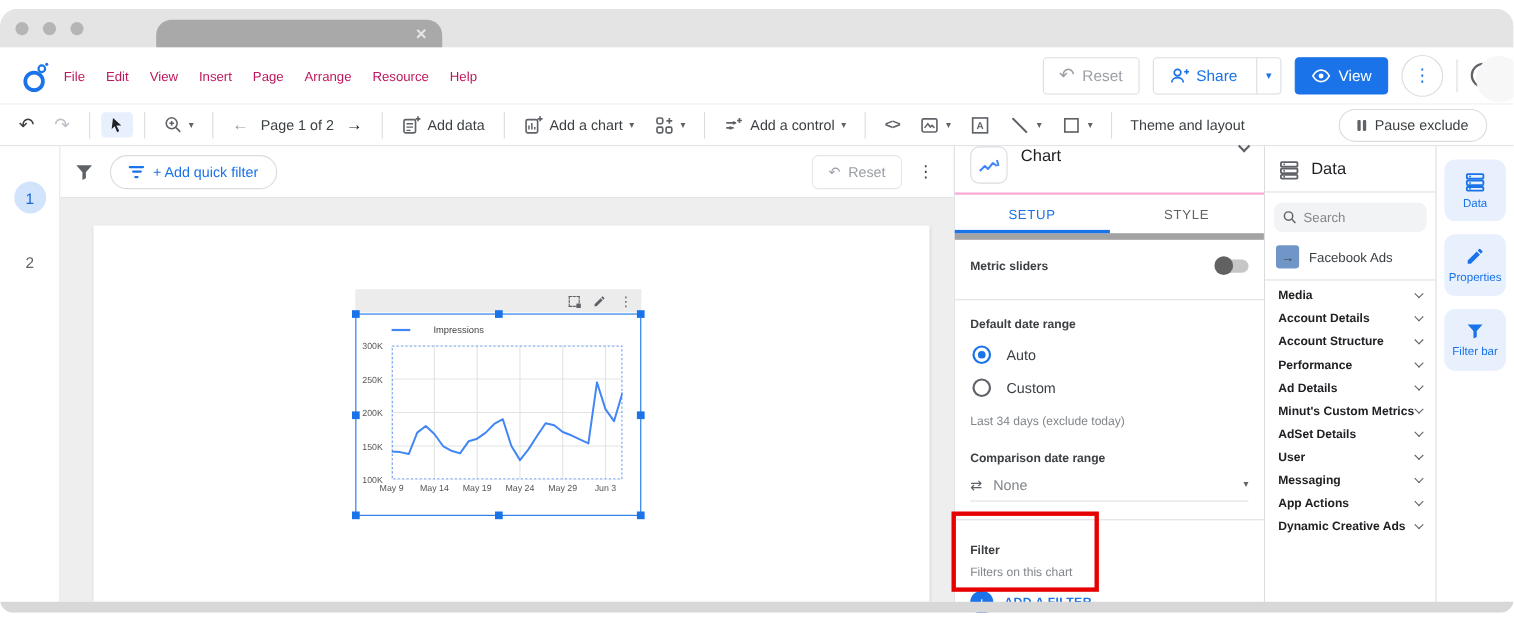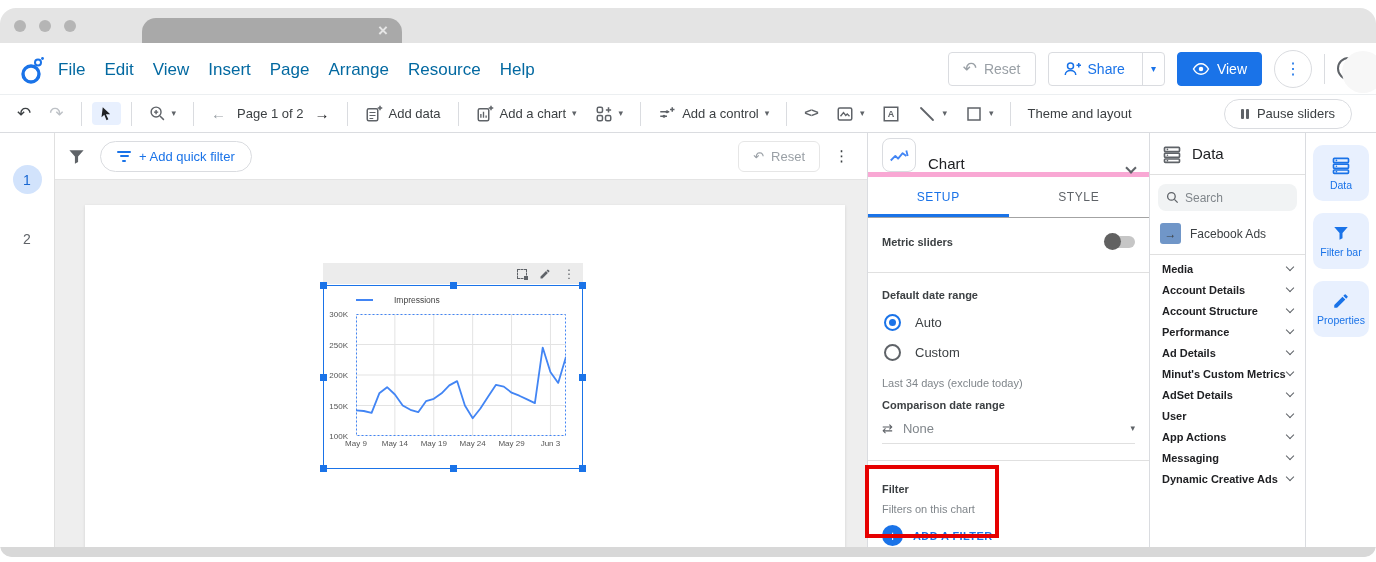--- a/index.html
+++ b/index.html
@@ -10,21 +10,21 @@
   .dots{position:absolute;left:14px;top:12px;display:flex;gap:13px}
   .dot{width:12px;height:12px;border-radius:50%;background:#b5b5b5}
   .tab{position:absolute;left:142px;top:10px;width:260px;height:25px;background:#a9a9a9;border-radius:14px 14px 0 0;display:flex;align-items:center;justify-content:flex-end;padding-right:14px}
   .tab-x{color:#e6e6e6;font-size:17px;font-weight:700;line-height:1}
   
   .hdr{height:52px;display:flex;align-items:center;padding:0 16px;border-bottom:1px solid #eceff1;position:relative}
   .logo{width:30px;height:30px;margin:4px 10px 0 2px;flex:0 0 auto}
   .titleblock{display:flex;flex-direction:column;justify-content:center}
   .rpt-title{font-size:19px;color:#202124;line-height:22px}
   .menubar{display:flex;gap:19px;margin-top:2px}
-  .menu-item{font-size:17px;color:#0369a1;cursor:default}
+  .menu-item{font-size:12px;color:#be185d;cursor:default}
   .hdr-right{margin-left:auto;display:flex;align-items:center;gap:12px}
   .btn{display:flex;align-items:center;gap:7px;height:34px;padding:0 14px;border:1px solid #dadce0;border-radius:4px;font-size:14px;background:#fff}
   .btn-reset{color:#9aa0a6}
   .btn-share{color:#1a73e8;font-weight:400;padding-right:0;border:1px solid #dadce0}
   .share-caret{border-left:1px solid #dadce0;align-self:stretch;display:flex;align-items:center;padding:0 8px;margin-left:10px;color:#1a73e8;font-size:10px}
   .btn-view{background:#1a73e8;border-color:#1a73e8;color:#fff;font-weight:500}
   .circle-btn{width:38px;height:38px;border:1px solid #dadce0;border-radius:50%;display:flex;align-items:center;justify-content:center;color:#1a73e8;font-size:16px;background:#fff}
   .vdiv{width:1px;height:30px;background:#dadce0}
   .help{width:23px;height:23px;border:2px solid #5f6368;border-radius:50%;color:#5f6368;font-size:13px;font-weight:700;display:flex;align-items:center;justify-content:center}
   .avatar{position:absolute;right:-8px;top:8px;width:42px;height:42px;border-radius:50%;background:#f7f7f7}
@@ -71,24 +71,24 @@
   #chart-svg{position:absolute;left:32px;top:28px}
   #chart-svg .grid{stroke:#e3e3e3;stroke-width:1}
   #chart-svg .series{fill:none;stroke:#4285f4;stroke-width:1.8;stroke-linejoin:round}
   #chart-svg .selrect{fill:none;stroke:#4285f4;stroke-width:1;stroke-dasharray:2,2}
   .ylabels{position:absolute;left:0;top:28px;width:28px;height:122px}
   .ylabels span{position:absolute;right:4px;font-size:8px;color:#555}
   .xlabels{position:absolute;left:32px;top:153px;width:210px;height:12px}
   .xlabels span{position:absolute;width:36px;text-align:center;font-size:8px;color:#555}
   
   .props{width:282px;border-left:1px solid #dadce0;background:#fff;position:relative;flex:0 0 auto}
-  .p-hdr{height:44px;display:flex;align-items:flex-end;padding:0 14px;border-bottom:5px solid #f9a8d4;gap:12px}
+  .p-hdr{height:44px;display:flex;align-items:flex-start;padding:0 14px;border-bottom:2px solid #f9a8d4;gap:12px}
   .cicon{width:34px;height:34px;border:1px solid #dadce0;border-radius:8px;display:flex;align-items:center;justify-content:center}
   .p-title{font-size:15px;font-weight:500;flex:1}
-  .tabs{height:41px;display:flex;border-bottom:1px solid #a3a3a3;position:relative}
+  .tabs{height:41px;display:flex;border-bottom:6px solid #a3a3a3;position:relative}
   .tabs>div{flex:1;display:flex;align-items:center;justify-content:center;font-size:12px;font-weight:500;letter-spacing:.6px}
   .tab-active{color:#1a73e8}
   .tab-idle{color:#5f6368}
   .tab-underline{position:absolute;left:0;bottom:0;width:50%;height:3px;background:#1a73e8}
   .sec{padding:12px 14px;border-bottom:1px solid #e0e0e0}
   .sec-label{font-size:11px;font-weight:700;color:#3c4043}
   .ms-row{display:flex;align-items:center;justify-content:space-between;padding:6px 0 12px}
   .toggle{width:30px;height:12px;background:#c6c6c6;border-radius:7px;position:relative}
   .toggle i{position:absolute;left:-1px;top:-3px;width:17px;height:17px;border-radius:50%;background:#616161}
   .radio-row{display:flex;align-items:center;gap:14px;margin:13px 0 0 2px;font-size:13px;color:#3c4043}
@@ -279,21 +279,21 @@
       </svg>
       <span class="caret">▾</span>
     </span>
     <i class="tb-div"></i>
     <span class="tlabel" style="padding-left:6px">Theme and layout</span>
     <span class="pill">
       <span class="pause-ic">
           <i></i>
           <i></i>
         </span>
-      <span>Pause sliders</span>
+      <span>Pause exclude</span>
     </span>
   </div>
 
   <div class="main">
     <div class="pagerail">
         <div class="pagenum active">1</div>
         <div class="pagenum">2</div>
       </div>
 
     <div class="canvas-col">
@@ -407,21 +407,21 @@
           <span class="radio on">
               <i></i>
             </span>
           <span>Auto</span>
         </div>
         <div class="radio-row">
           <span class="radio"></span>
           <span>Custom</span>
         </div>
         <div class="muted" style="margin-top:16px">Last 34 days (exclude today)</div>
-        <div class="sec-label" style="margin-top:10px">Comparison date range</div>
+        <div class="sec-label" style="margin-top:22px">Comparison date range</div>
         <div class="dd-row">
           <span class="cmp-ic">⇄</span>
           <span class="val" style="color:#80868b">None</span>
           <span class="caret">▾</span>
         </div>
       </div>
       <div class="filter-sec">
         <div class="sec-label">Filter</div>
         <div class="muted" style="margin-top:8px">Filters on this chart</div>
         <div class="addfilter">
@@ -482,25 +482,25 @@
           </div>
           <div class="fgroup">
             <span>AdSet Details</span>
             <i class="chev"></i>
           </div>
           <div class="fgroup">
             <span>User</span>
             <i class="chev"></i>
           </div>
           <div class="fgroup">
+            <span>Messaging</span>
+            <i class="chev"></i>
+          </div>
+          <div class="fgroup">
             <span>App Actions</span>
-            <i class="chev"></i>
-          </div>
-          <div class="fgroup">
-            <span>Messaging</span>
             <i class="chev"></i>
           </div>
           <div class="fgroup">
             <span>Dynamic Creative Ads</span>
             <i class="chev"></i>
           </div>
         </div>
     </div>
 
     <div class="rail">
@@ -510,27 +510,27 @@
           <rect x="3" y="11" width="18" height="5" rx="1" fill="none" stroke="#1a73e8" stroke-width="2"></rect>
           <rect x="3" y="18" width="18" height="4" rx="1" fill="none" stroke="#1a73e8" stroke-width="2"></rect>
           <circle cx="6.5" cy="6.5" r="1" fill="#1a73e8"></circle>
             <circle cx="6.5" cy="13.5" r="1" fill="#1a73e8"></circle>
             <circle cx="6.5" cy="20" r="1" fill="#1a73e8"></circle>
         </svg>
         <span>Data</span>
       </div>
       <div class="railbtn">
         <svg width="18" height="18" viewBox="0 0 24 24">
-          <path d="M3 4h18l-7 8v7l-4 2v-9z" fill="#1a73e8"></path>
-        </svg>
-        <span>Filter bar</span>
+          <path d="M3 17.2V21h3.8L17.8 10 14 6.2 3 17.2zM20.7 7.1a1 1 0 0 0 0-1.4l-2.4-2.4a1 1 0 0 0-1.4 0l-1.8 1.8 3.8 3.8 1.8-1.8z" fill="#1a73e8"></path>
+        </svg>
+        <span>Properties</span>
       </div>
       <div class="railbtn">
         <svg width="18" height="18" viewBox="0 0 24 24">
-          <path d="M3 17.2V21h3.8L17.8 10 14 6.2 3 17.2zM20.7 7.1a1 1 0 0 0 0-1.4l-2.4-2.4a1 1 0 0 0-1.4 0l-1.8 1.8 3.8 3.8 1.8-1.8z" fill="#1a73e8"></path>
-        </svg>
-        <span>Properties</span>
+          <path d="M3 4h18l-7 8v7l-4 2v-9z" fill="#1a73e8"></path>
+        </svg>
+        <span>Filter bar</span>
       </div>
     </div>
   </div>
 
   <div class="bottomstrip"></div>
 </div>
 
 </body></html>

